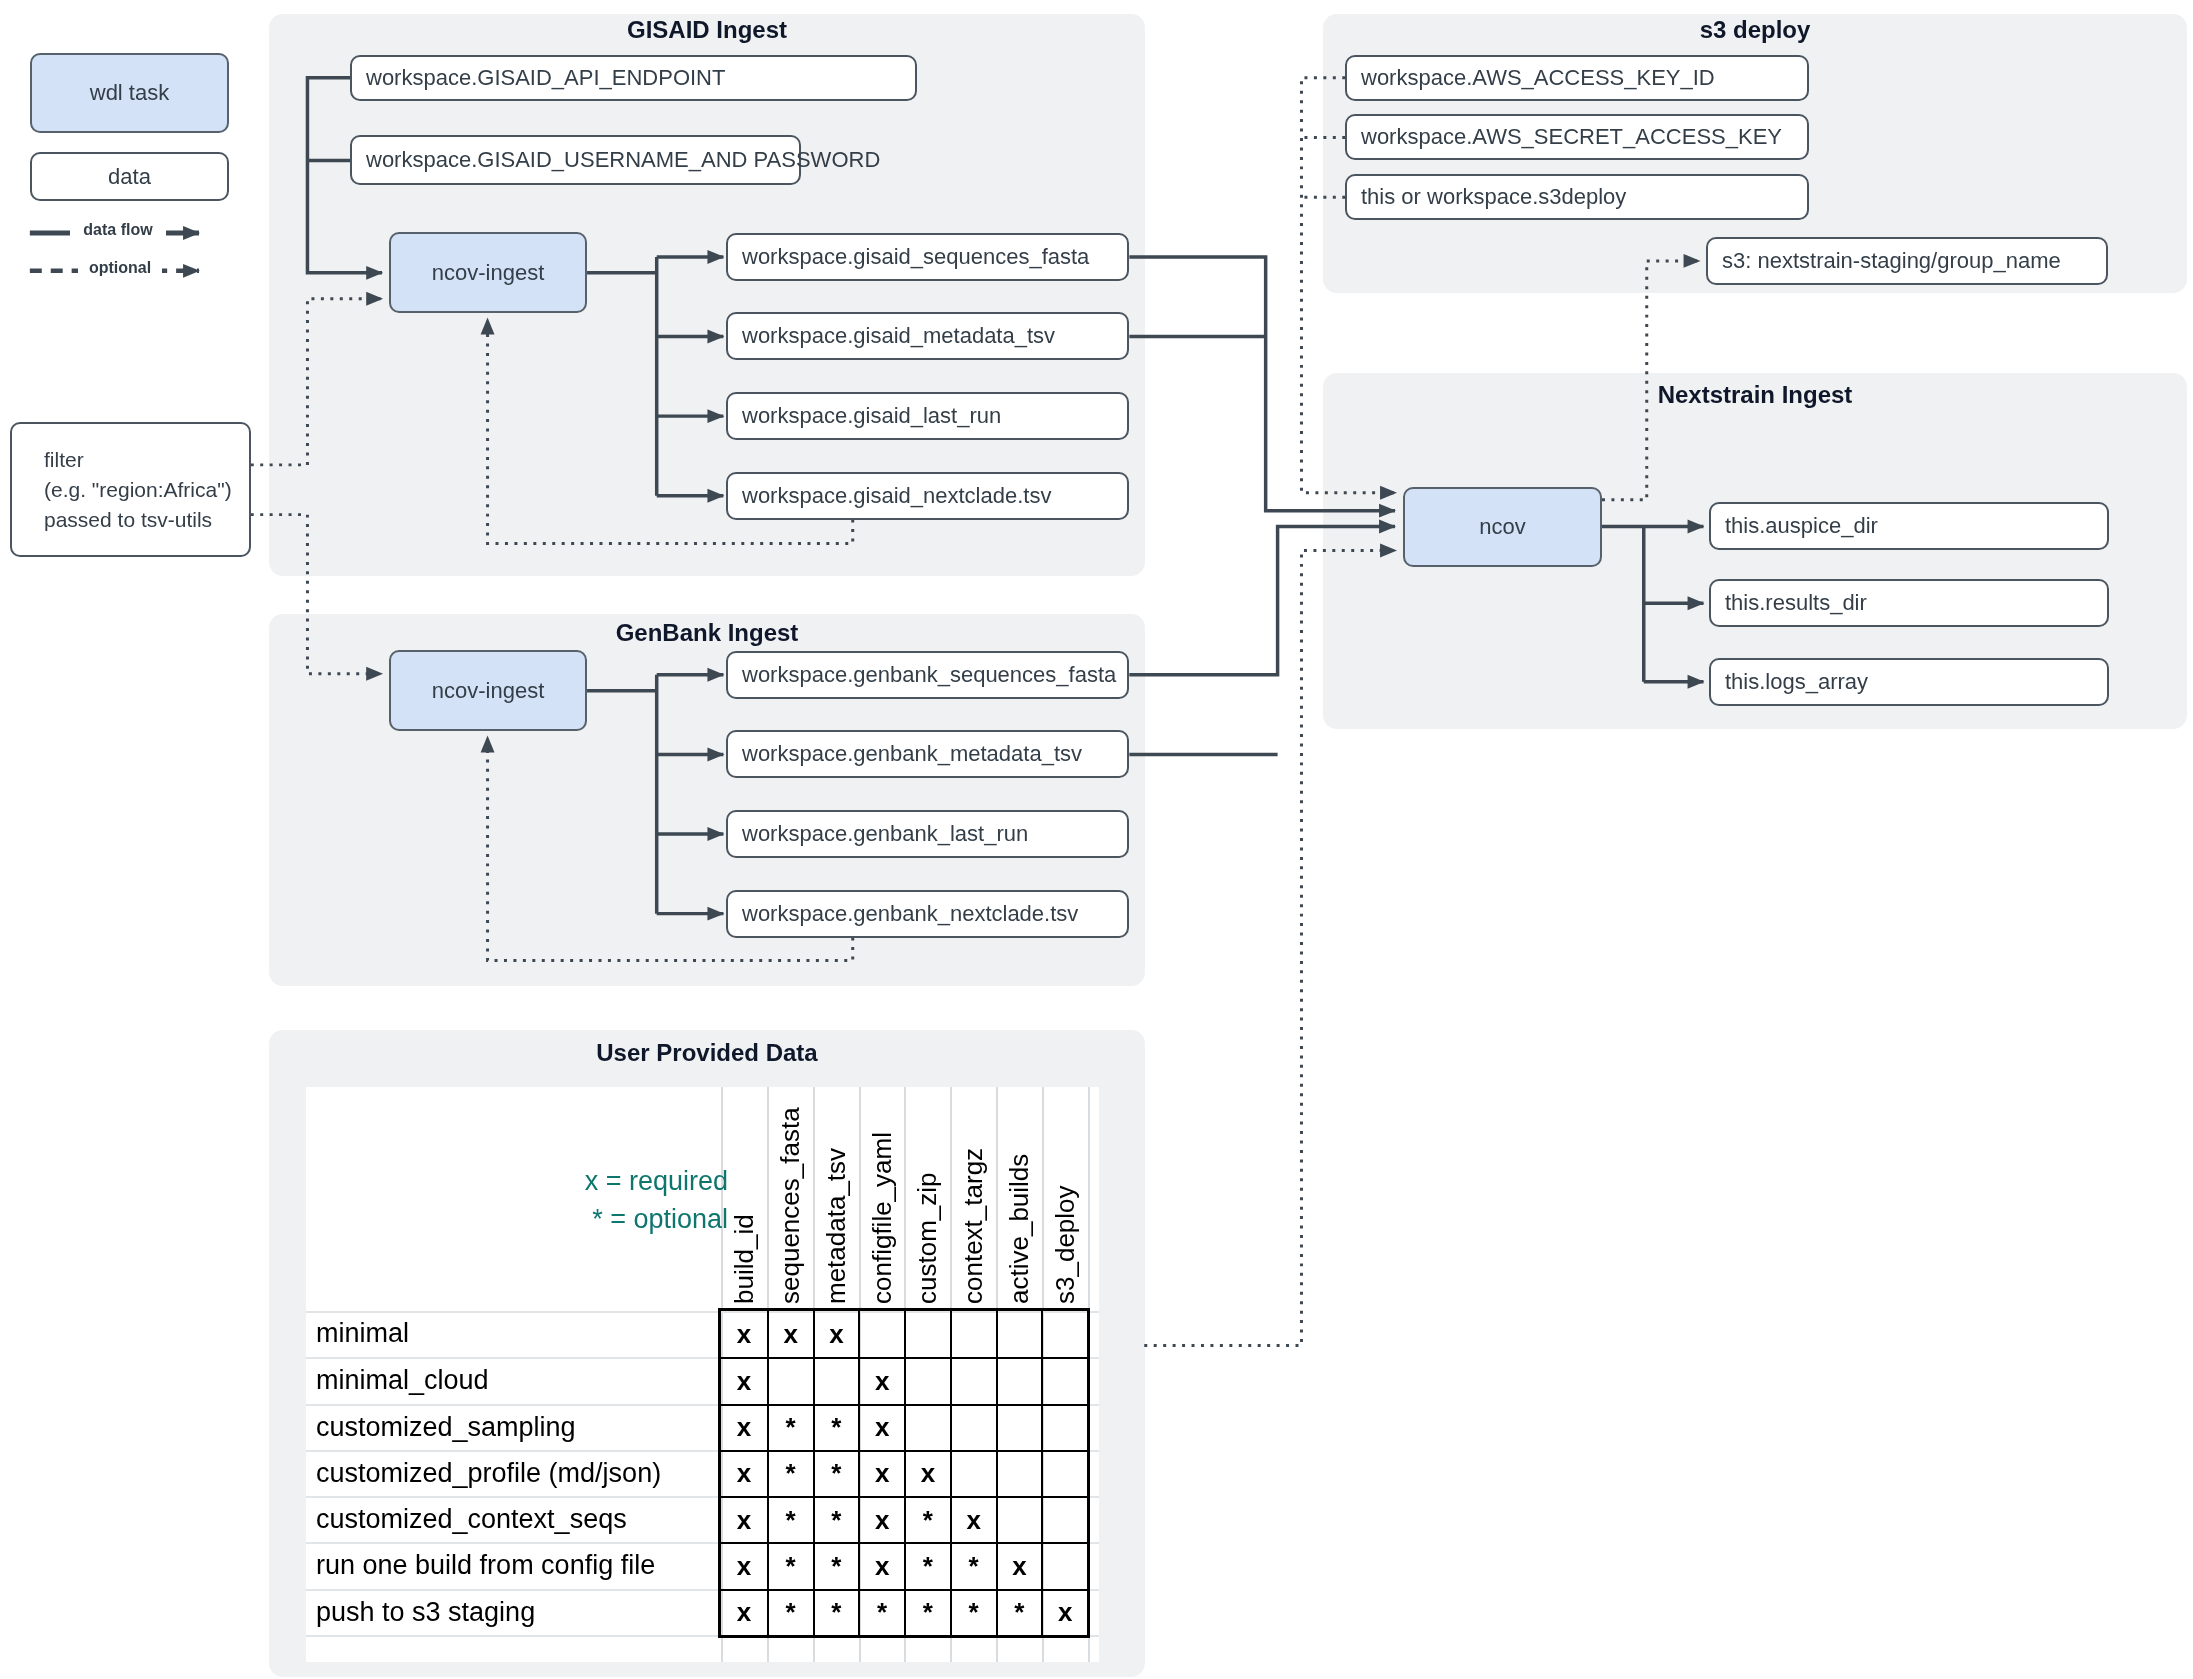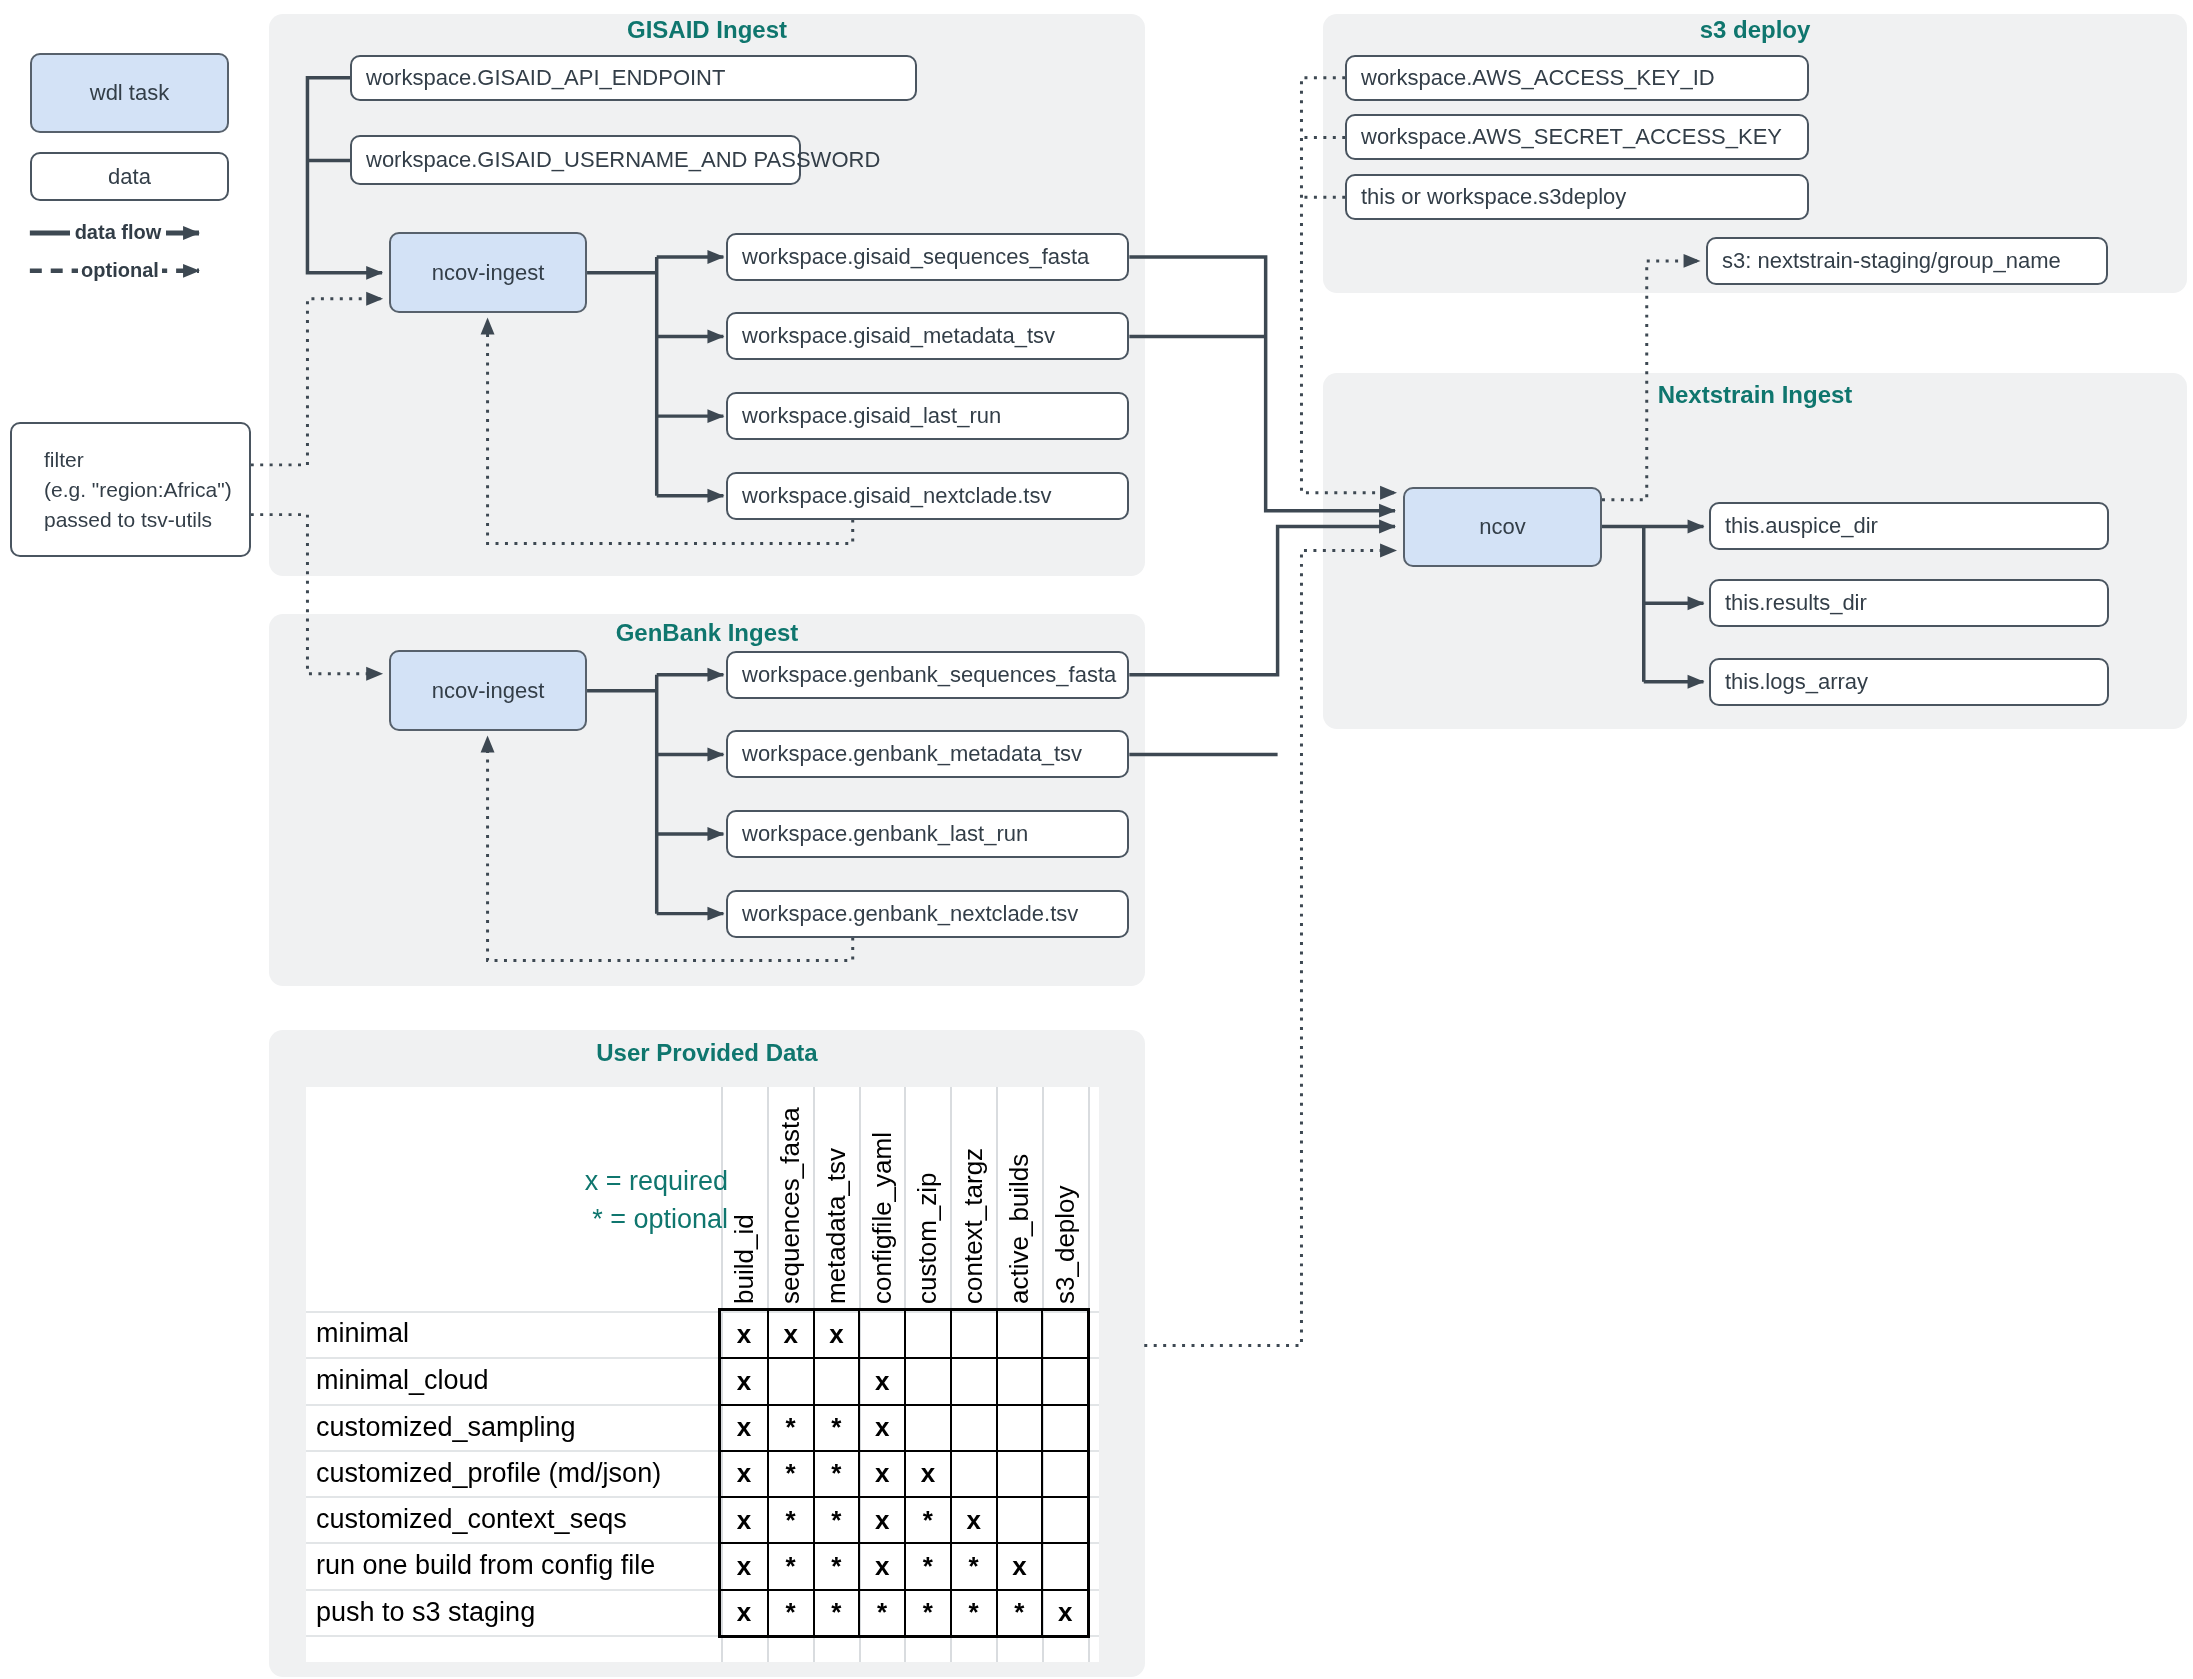--- a/index.html
+++ b/index.html
@@ -1,32 +1,32 @@
 <!DOCTYPE html>
 <html><head>
 <meta charset="utf-8">
 <style>
   html,body { margin:0; padding:0; background:#ffffff; }
   body { width:2194px; height:1680px; position:relative; overflow:hidden;
          font-family:"Liberation Sans","DejaVu Sans",sans-serif; color:#323d47; }
   .abs { position:absolute; box-sizing:border-box; }
   .panel { background:#f0f1f2; border-radius:14px; z-index:1; }
-  .panel-title { z-index:3; text-align:center; font-size:24px; font-weight:bold; color:#0f766e; }
+  .panel-title { z-index:3; text-align:center; font-size:24px; font-weight:bold; color:#0f172a; }
   .node { background:#ffffff; border:2px solid #4a5560; border-radius:10px;
           display:flex; align-items:center; padding:0 14px; font-size:22px;
           color:#333e48; z-index:3; white-space:nowrap; }
   .node.task { background:#d3e2f6; border-color:#57616c; justify-content:center; }
   .node.center { justify-content:center; }
   .note { line-height:30px; font-size:21px; display:block; padding:12px 16px; }
   svg.wires { position:absolute; left:0; top:0; z-index:2; }
   path.s { stroke:#3d4852; stroke-width:3.5; fill:none; }
   path.d { stroke:#3d4852; stroke-width:3; fill:none; stroke-dasharray:3 6.5; }
   path.lgs { stroke:#3d4852; stroke-width:5; fill:none; }
   path.lgd { stroke:#3d4852; stroke-width:4.5; fill:none; stroke-dasharray:12 9; }
-  .lgl { z-index:3; background:#ffffff; font-size:20px; font-weight:bold; text-align:center; }
+  .lgl { z-index:3; background:#ffffff; font-size:16px; font-weight:bold; text-align:center; }
   
   .twhite { background:#ffffff; z-index:1; }
   .vline { width:2px; background:#d9dcdf; z-index:2; }
   .hline { height:2px; background:#e2e5e7; z-index:2; }
   .rowlabel { z-index:3; font-size:27px; color:#000; display:flex; align-items:center; padding-left:10px; white-space:nowrap; }
   .corner { z-index:3; font-size:27px; color:#0f766e; text-align:right; line-height:38px;margin-left:8px; }
   .vhdr { z-index:3; }
   .vhdr span { position:absolute; left:calc(50% + 14px); bottom:4px; transform-origin:left bottom;
                transform:rotate(-90deg); white-space:nowrap; font-size:26px; color:#000; line-height:28px; }
   .marks-grid { z-index:4; border:3px solid #000; display:grid;

